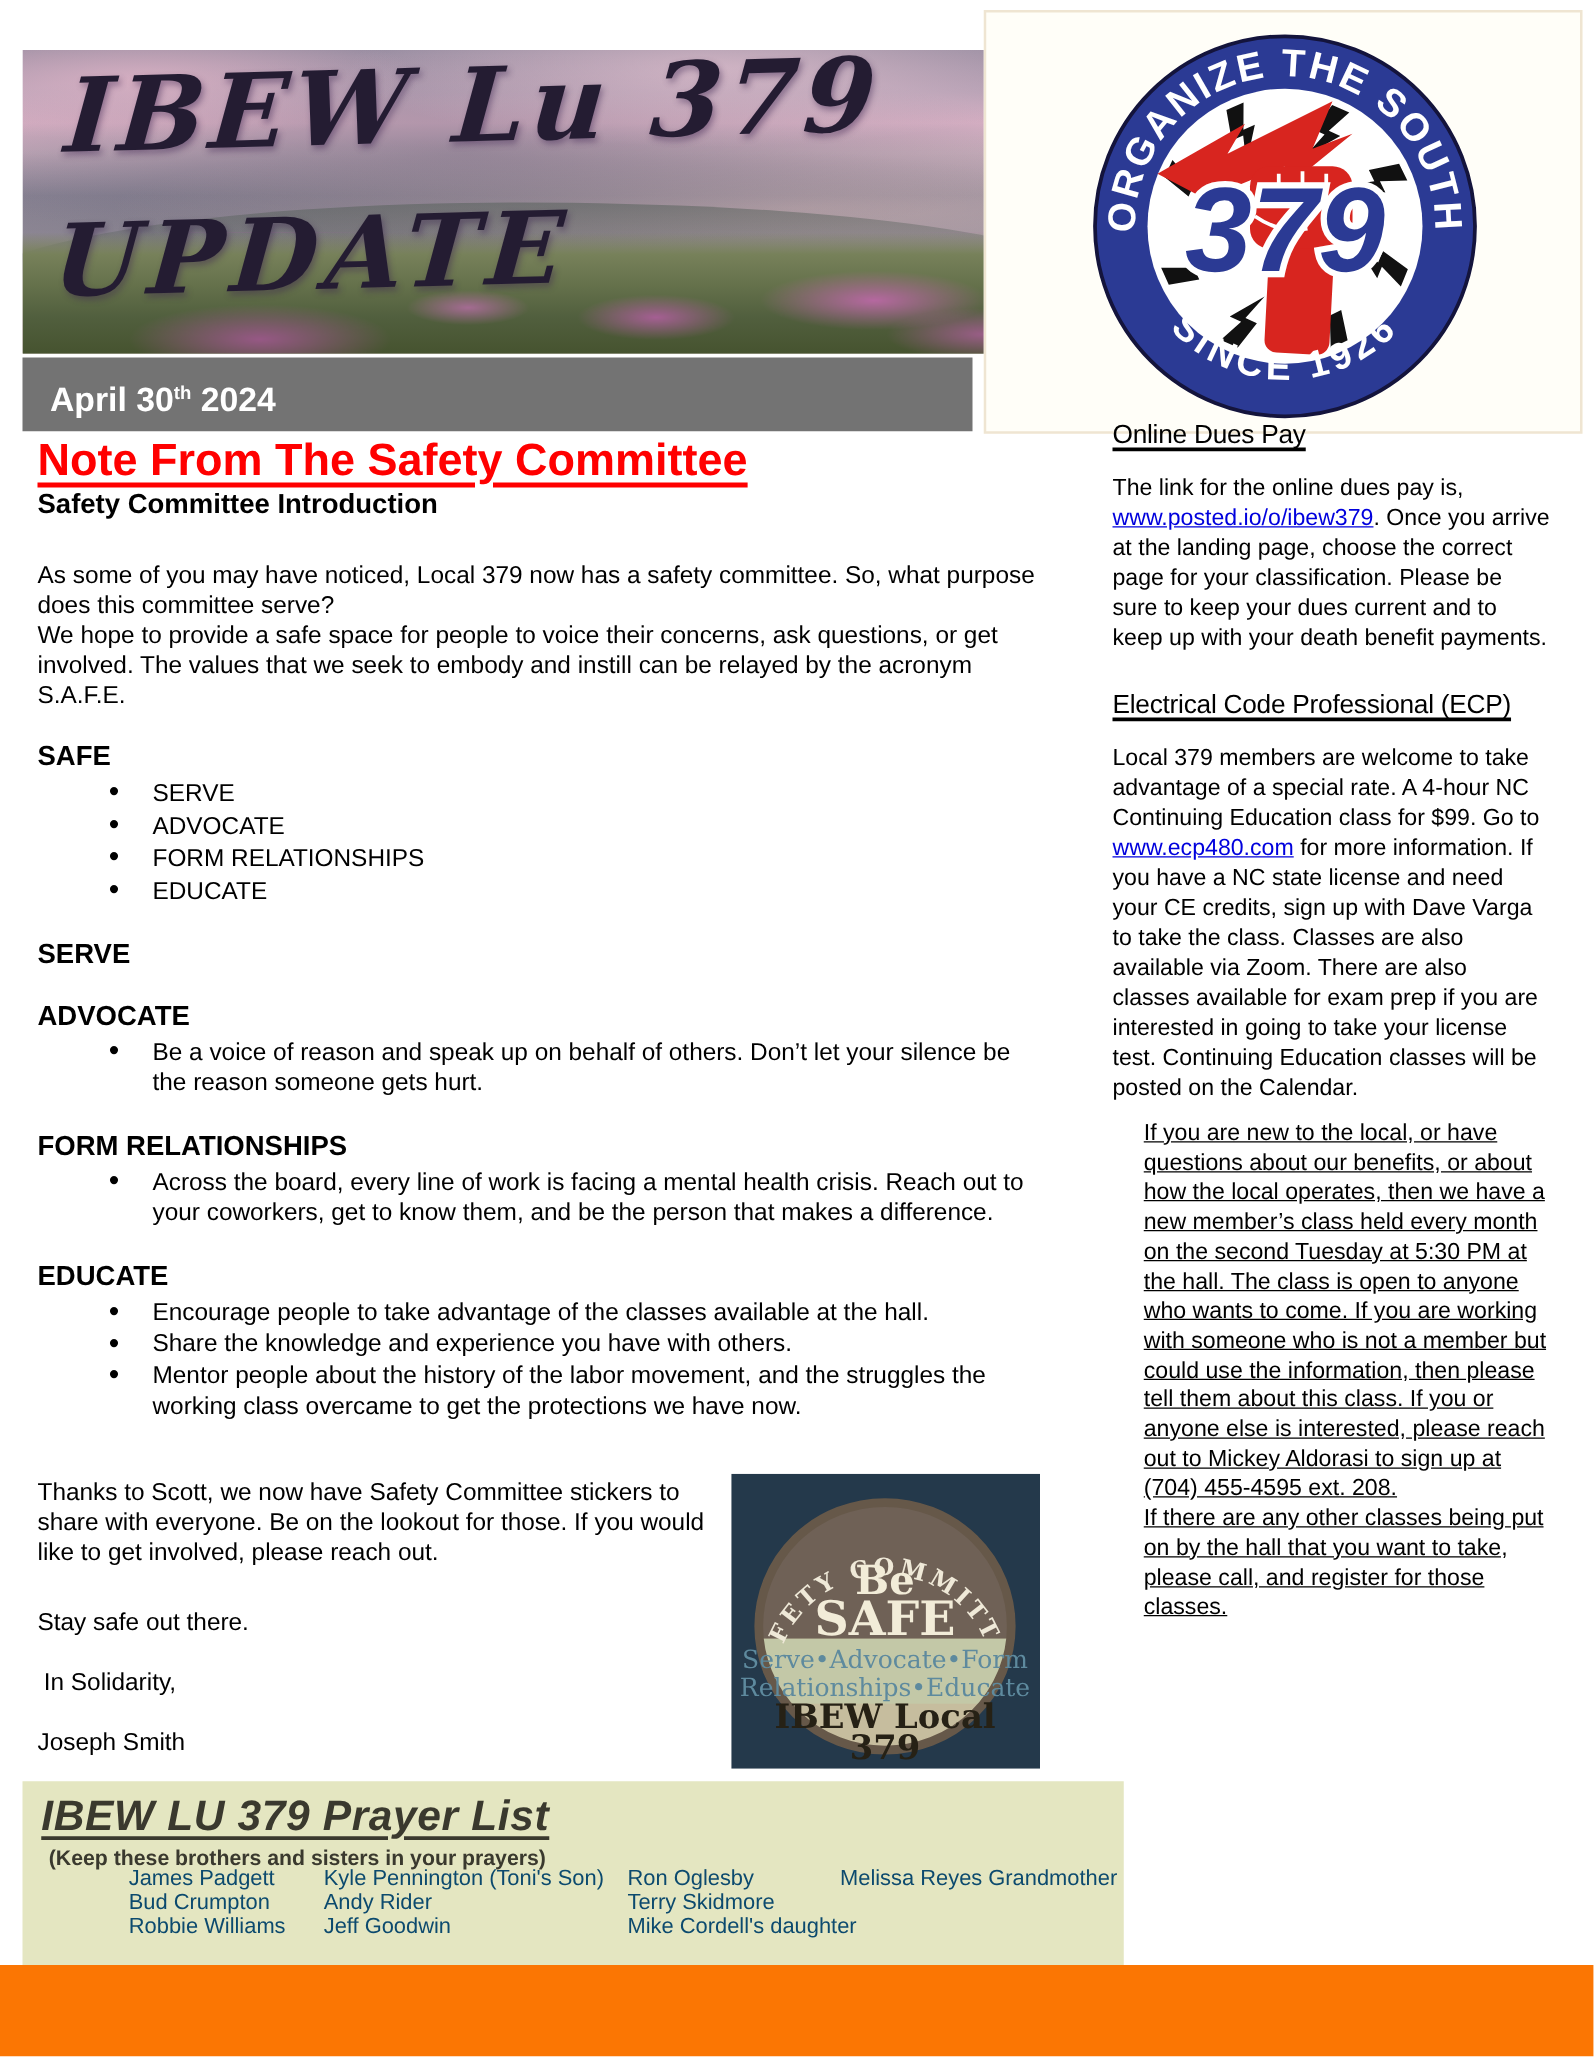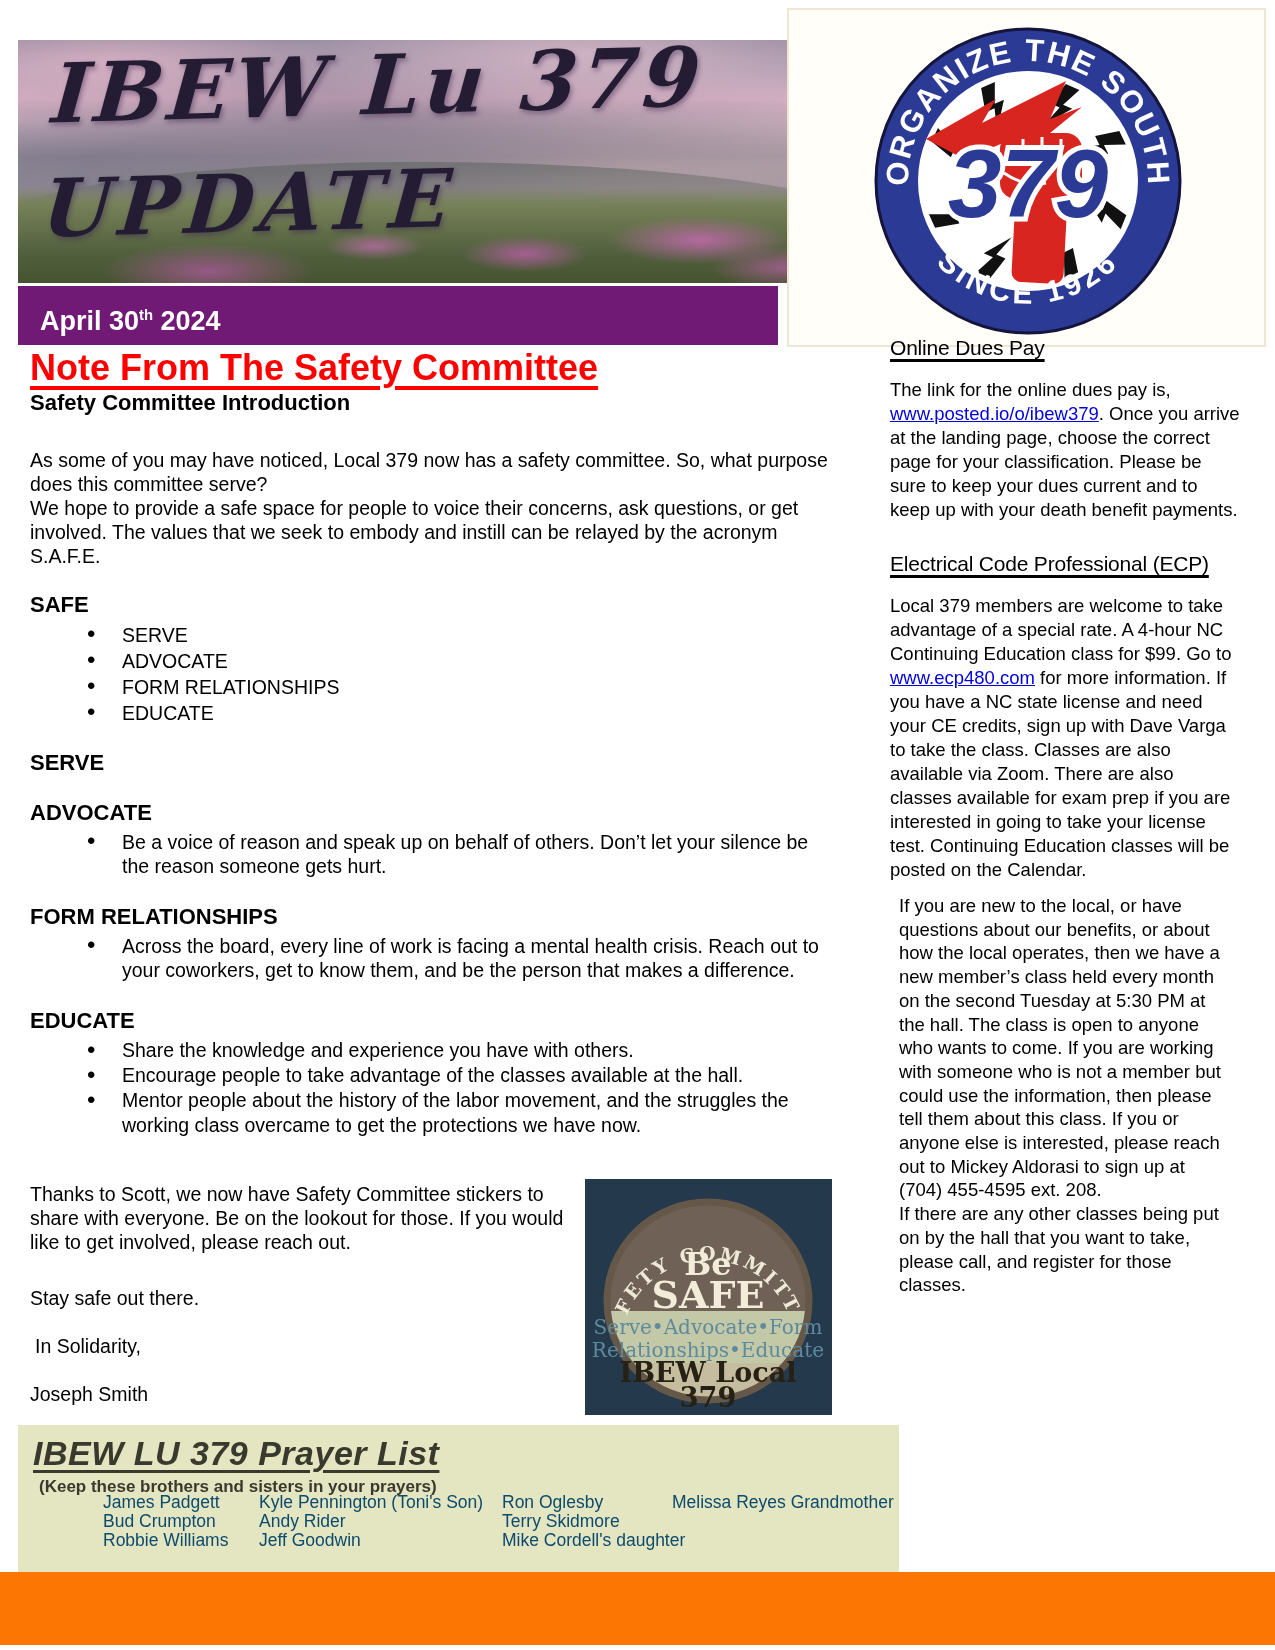--- a/index.html
+++ b/index.html
@@ -26,21 +26,21 @@
       linear-gradient(180deg, rgba(118,126,92,0) 0%, #77815a 18%, #66724c 42%, #515f3e 70%, #46532f 100%);}
   .photo .ridge{position:absolute;left:-6%;top:50%;width:112%;height:34%;border-radius:50% 50% 0 0/90% 70% 0 0;
     background:linear-gradient(180deg, rgba(86,96,90,.55), rgba(86,96,74,0) 75%);}
   .photo-title{position:absolute;left:30px;top:4px;font-family:"DejaVu Serif",serif;
     font-style:italic;font-weight:bold;color:#241c32;line-height:1;
     transform:rotate(-1.5deg) skewX(-6deg);text-shadow:2px 3px 5px rgba(60,35,80,.45);}
   .photo-title .t1{display:block;font-size:82px;letter-spacing:4px;}
   .photo-title .t2{display:block;font-size:80px;margin-top:34px;letter-spacing:6px;}
 
   
-  .banner{position:absolute;left:18px;top:286px;width:760px;height:59px;background:#701a75;
+  .banner{position:absolute;left:18px;top:286px;width:760px;height:59px;background:#737373;
     color:#fff;font-weight:bold;font-size:27px;line-height:59px;padding-left:22px;box-sizing:border-box;}
   .banner sup{font-size:0.55em;vertical-align:super;}
 
   
   .logo-box{position:absolute;left:787px;top:8px;width:479px;height:339px;background:#FFFEF8;
     border:2px solid #EFE5D2;box-sizing:border-box;}
   .logo-box svg{position:absolute;left:79px;top:11px;}
 
   
   .left-col{position:absolute;left:30px;top:348px;width:800px;}
@@ -67,21 +67,21 @@
   
   .sidebar{position:absolute;left:890px;top:336px;width:350px;}
   .side-h{margin:0;font-size:21px;line-height:24px;font-weight:normal;letter-spacing:-0.2px;
     text-decoration:underline;text-decoration-thickness:3px;text-underline-offset:4px;}
   .side-h.gap30{margin-top:30px;}
   .side-p{margin:18px 0 0 0;font-size:18.5px;line-height:24px;}
   a.inline-link,.inline-link{color:#0000DD;text-decoration:underline;cursor:pointer;}
   .nm-head{margin:36px 0 0 0;text-align:center;color:#FF0000;font-weight:bold;
     font-size:46px;line-height:54px;}
   .nm-head span{text-decoration:underline;text-decoration-thickness:5px;text-underline-offset:8px;}
-  .nm-body{margin:12px 0 0 9px;width:330px;font-size:18.5px;line-height:23.7px;}
+  .nm-body{margin:12px 0 0 25px;width:330px;font-size:18.5px;line-height:23.7px;text-decoration:underline;}
   .nm-body p{margin:0;}
 
   
   .prayer{position:absolute;left:18px;top:1425px;width:881px;height:148px;background:#E4E6C1;
     box-sizing:border-box;padding:10px 0 0 15px;color:#3A392E;}
   .prayer-title{margin:0;font-family:Liberation Sans, sans-serif;font-style:italic;font-weight:bold;
     font-size:34px;line-height:36px;letter-spacing:0.5px;
     text-decoration:underline;text-decoration-thickness:3px;text-underline-offset:5px;}
   .prayer-sub{margin:6px 0 0 6px;font-size:17px;font-weight:bold;}
   .pcol{position:absolute;top:68px;font-size:17.5px;line-height:19px;color:#0c4a6e;}
@@ -179,22 +179,22 @@
     <div>
       <h3 class="sec-h gap26">FORM RELATIONSHIPS</h3>
       <ul class="blt">
         <li>Across the board, every line of work is facing a mental health crisis. Reach out to your coworkers, get to know them, and be the person that makes a difference.</li>
       </ul>
     </div>
 
     <div>
       <h3 class="sec-h gap26">EDUCATE</h3>
       <ul class="blt edu">
+        <li>Encourage people to take advantage of the classes available at the hall.</li>
         <li>Share the knowledge and experience you have with others.</li>
-        <li>Encourage people to take advantage of the classes available at the hall.</li>
         <li>Mentor people about the history of the labor movement, and the struggles the working class overcame to get the protections we have now.</li>
       </ul>
     </div>
 
     <p class="body-p closing1">Thanks to Scott, we now have Safety Committee stickers to share with everyone. Be on the lookout for those. If you would like to get involved, please reach out.</p>
     <p class="body-p closing2">Stay safe out there.</p>
     <p class="body-p closing3">In Solidarity,</p>
     <p class="body-p closing4">Joseph Smith</p>
   </div>
 

